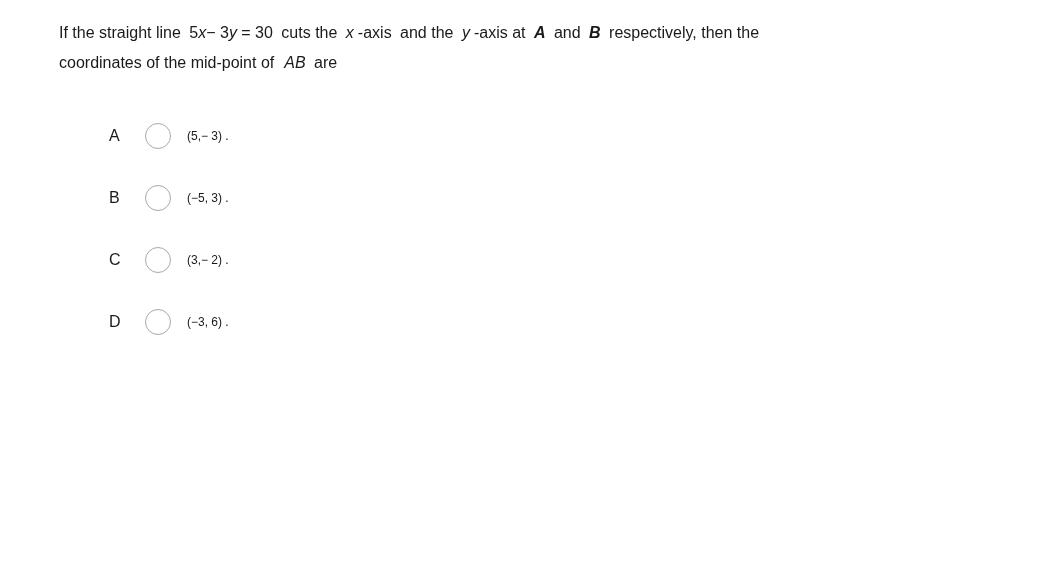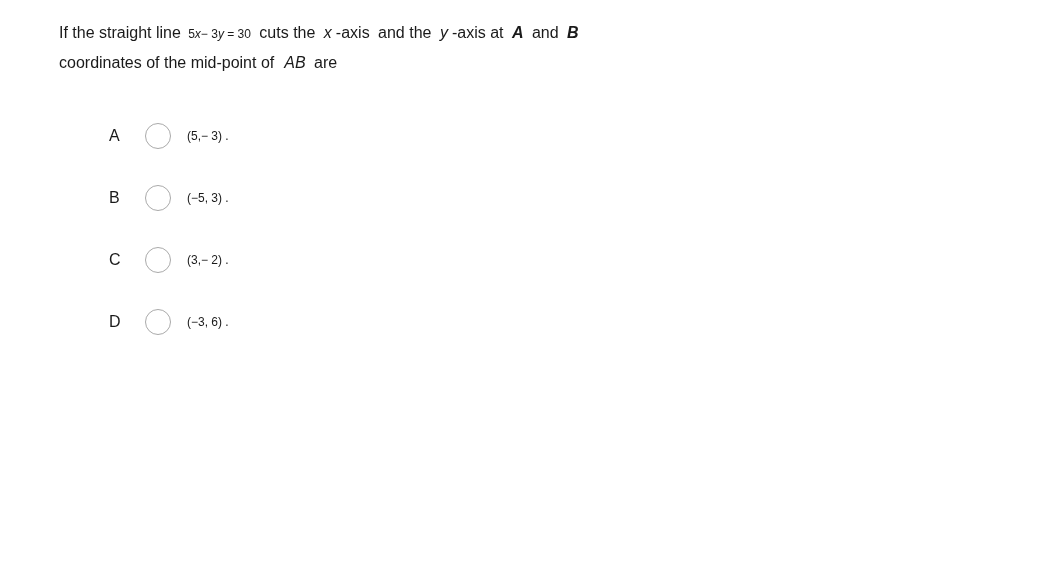--- a/index.html
+++ b/index.html
@@ -41,21 +41,21 @@
 
     .question-line2 {
       display: flex;
       align-items: center;
       gap: 4px;
       margin-bottom: 30px;
     }
 
     .math-equation {
       font-family: Arial, sans-serif;
-      font-size: 12px;
+      font-size: 16px;
     }
 
     .italic-var {
       font-style: italic;
     }
 
     .bold-var {
       font-style: italic;
       font-weight: bold;
     }
@@ -109,20 +109,21 @@
       <span class="math-equation">&nbsp;5<span class="italic-var">x</span>−&nbsp;3<span class="italic-var">y</span>&nbsp;=&nbsp;30</span>
       <span>&nbsp;cuts the</span>
       <span class="italic-var">&nbsp;x</span>
         <span>-axis</span>
       <span>&nbsp;and the</span>
       <span class="italic-var">&nbsp;y</span>
         <span>-axis at</span>
       <span class="bold-var">&nbsp;A</span>
       <span>&nbsp;and</span>
       <span class="bold-var">&nbsp;B</span>
+      <span>&nbsp;respectively, then the</span>
     </div>
     <div class="question-line2">
       <span>coordinates of the mid-point of</span>
       <span style="font-style:italic; margin-left:6px;">AB</span>
       <span>&nbsp;are</span>
     </div>
   </div>
 
   <div class="options-container">
 

